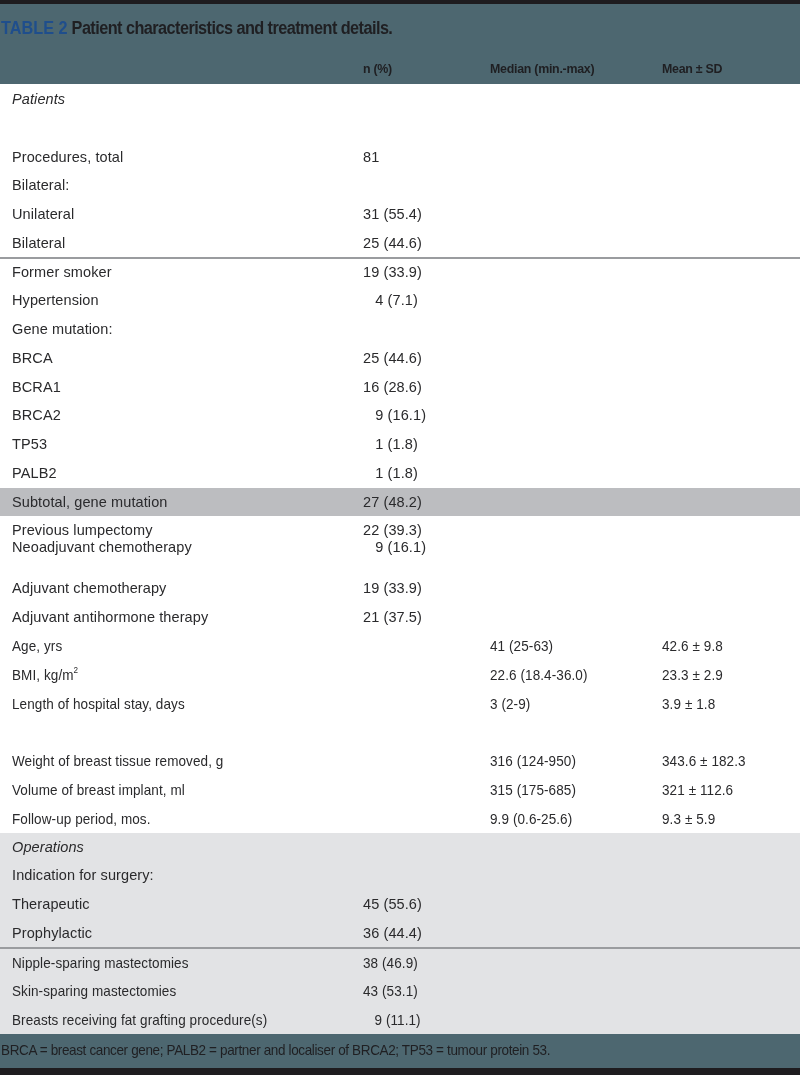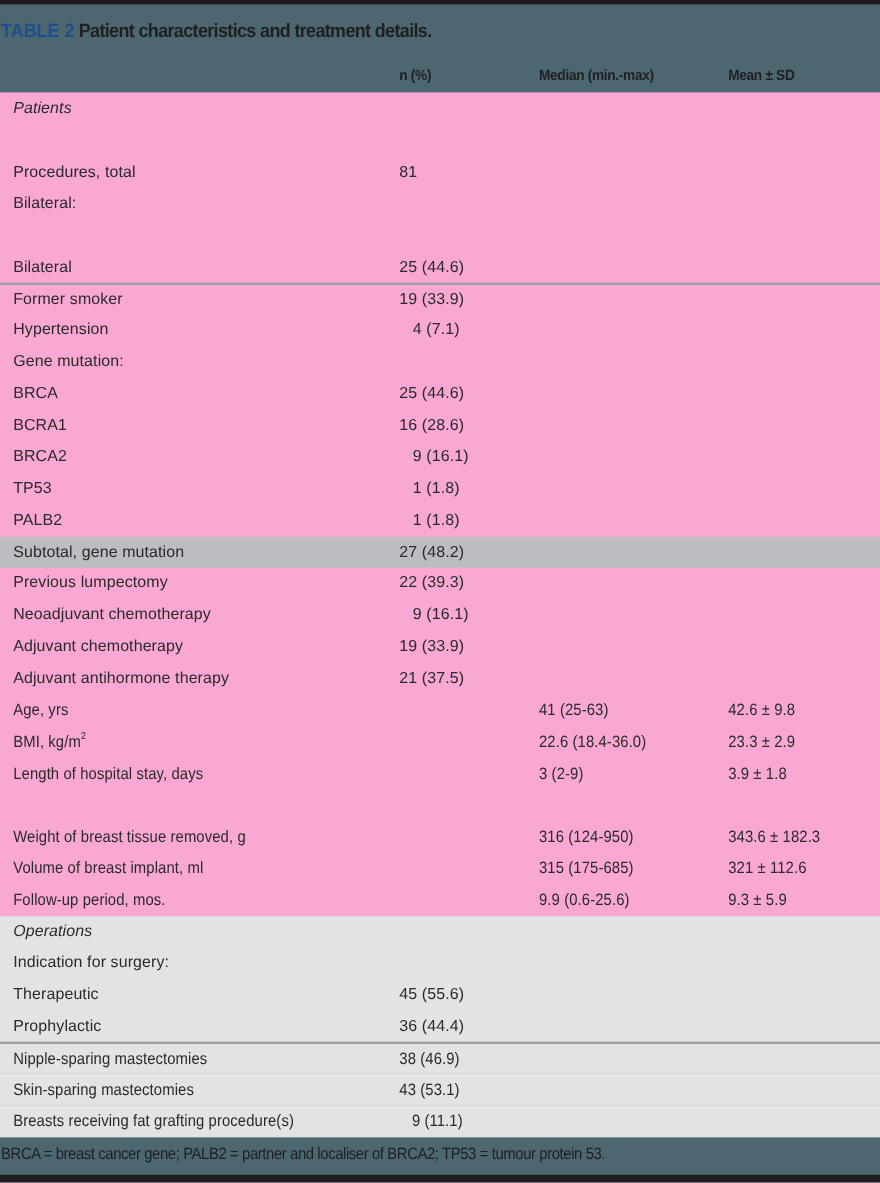--- a/index.html
+++ b/index.html
@@ -59,21 +59,21 @@
     }
     .h-n { left: 363px; }
     .h-med { left: 490px; }
     .h-mean { left: 662px; }
 
     .table {
       position: absolute;
       left: 0; top: 84px;
       width: 800px;
       height: 948px;
-      background: #f9a8d4;
+      background: #ffffff;
       text-decoration: underline;
     }
     .row {
       position: absolute;
       left: 0;
       width: 800px;
       height: 29px;
     }
     .row.subtotal {
       background: #bcbdc0;
@@ -148,20 +148,26 @@
       <span class="cell c-n"><span>81</span></span>
       <span class="cell c-med"><span></span></span>
       <span class="cell c-mean"><span></span></span>
     </div>
     <div class="row" style="top: 87.25px; height: 28.75px;">
       <span class="cell c-label"><span>Bilateral:</span></span>
       <span class="cell c-n"><span></span></span>
       <span class="cell c-med"><span></span></span>
       <span class="cell c-mean"><span></span></span>
     </div>
+    <div class="row" style="top: 116px; height: 28.75px;">
+      <span class="cell c-label"><span>Unilateral</span></span>
+      <span class="cell c-n"><span>31 (55.4)</span></span>
+      <span class="cell c-med"><span></span></span>
+      <span class="cell c-mean"><span></span></span>
+    </div>
     <div class="row" style="top: 144.75px; height: 28.75px;">
       <span class="cell c-label"><span>Bilateral</span></span>
       <span class="cell c-n"><span>25 (44.6)</span></span>
       <span class="cell c-med"><span></span></span>
       <span class="cell c-mean"><span></span></span>
     </div>
     <div class="row sep-top" style="top: 173.5px; height: 28.75px;">
       <span class="cell c-label"><span>Former smoker</span></span>
       <span class="cell c-n"><span>19 (33.9)</span></span>
       <span class="cell c-med"><span></span></span>
@@ -214,21 +220,21 @@
       <span class="cell c-n"><span>27 (48.2)</span></span>
       <span class="cell c-med"><span></span></span>
       <span class="cell c-mean"><span></span></span>
     </div>
     <div class="row" style="top: 432.25px; height: 28.75px;">
       <span class="cell c-label"><span>Previous lumpectomy</span></span>
       <span class="cell c-n"><span>22 (39.3)</span></span>
       <span class="cell c-med"><span></span></span>
       <span class="cell c-mean"><span></span></span>
     </div>
-    <div class="row" style="top: 461px; height: 28.75px;">
+    <div class="row" style="top: 449px; height: 28.75px;">
       <span class="cell c-label"><span>Neoadjuvant chemotherapy</span></span>
       <span class="cell c-n"><span>  9 (16.1)</span></span>
       <span class="cell c-med"><span></span></span>
       <span class="cell c-mean"><span></span></span>
     </div>
     <div class="row" style="top: 489.75px; height: 28.75px;">
       <span class="cell c-label"><span>Adjuvant chemotherapy</span></span>
       <span class="cell c-n"><span>19 (33.9)</span></span>
       <span class="cell c-med"><span></span></span>
       <span class="cell c-mean"><span></span></span>

